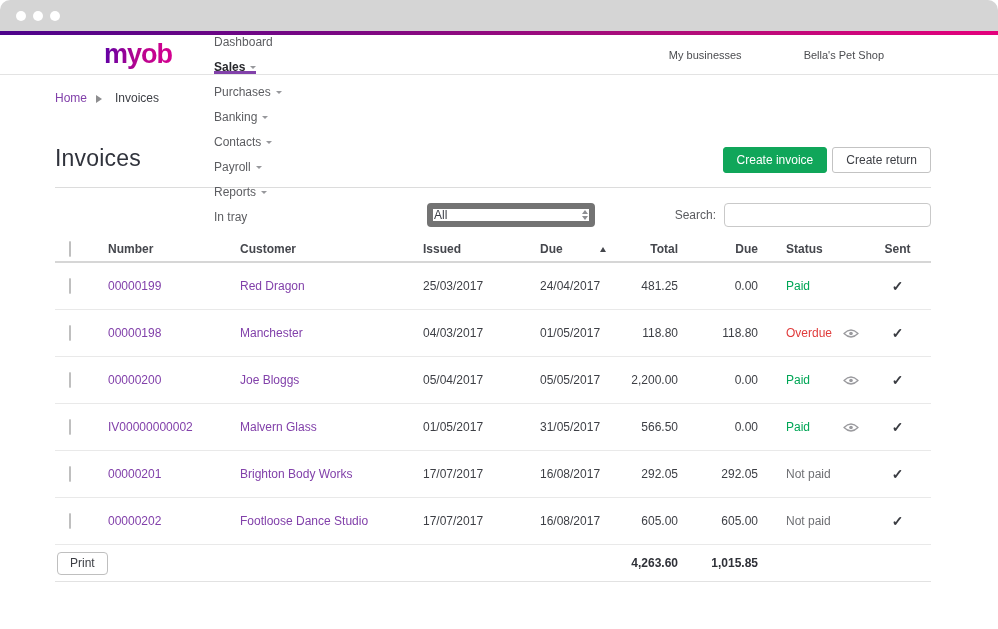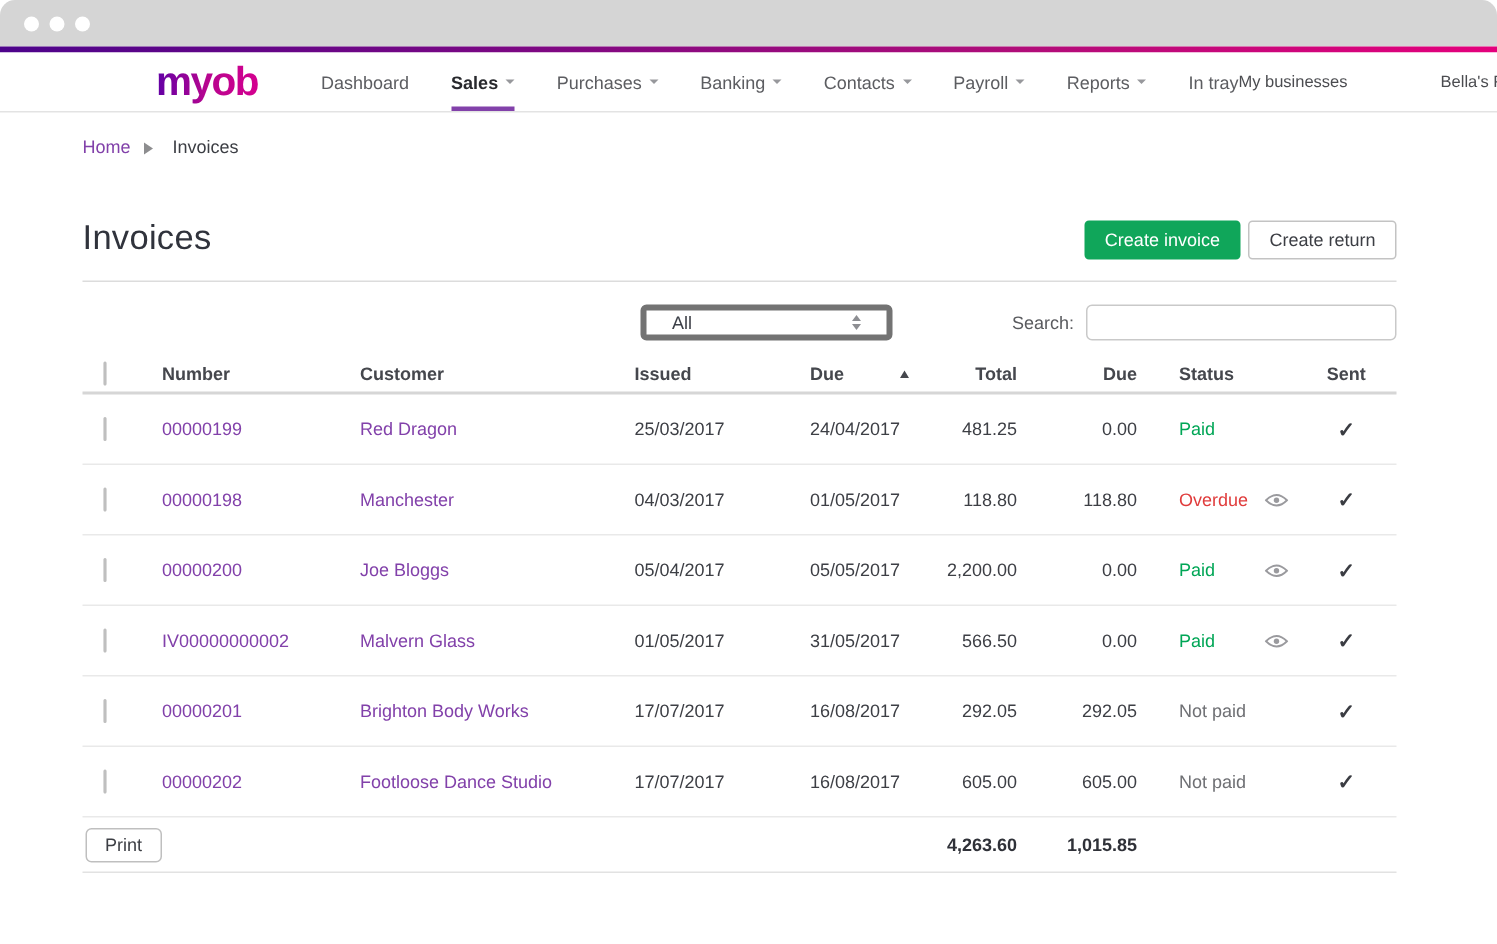--- a/index.html
+++ b/index.html
@@ -11,21 +11,21 @@
   .dots { display:flex; gap:7px; }
   .dot { width:10px; height:10px; border-radius:50%; background:#ffffff; }
 
   .gradient-bar { height:4px; background:linear-gradient(90deg,#4d038b 0%,#7c0883 35%,#b00d79 68%,#e4007c 100%); }
 
   
   .nav { height:40px; background:#fff; border-bottom:1px solid #e3e3e3; display:flex; align-items:center; }
   .logo { margin-left:104px; font-size:27px; font-weight:bold; letter-spacing:-1px;
           background:linear-gradient(90deg,#6100a5,#b7058f,#d4008f);
           -webkit-background-clip:text; background-clip:text; -webkit-text-fill-color:transparent; }
-  .nav-menu { display:flex; align-items:flex-start; margin-left:42px; gap:28px; height:100%; }
+  .nav-menu { display:flex; align-items:flex-start; margin-left:42px; gap:11px; height:100%;flex-direction:column; }
   .nav-item { display:flex; align-items:center; gap:5px; font-size:12px; color:#5c5d61; cursor:pointer; height:100%; position:relative; white-space:nowrap; }
   .nav-item.active { color:#28292d; font-weight:bold; }
   .nav-item.active::after { content:""; position:absolute; left:0; right:0; bottom:0; height:3px; background:#8241aa; }
   .caret { width:0; height:0; border:3.5px solid transparent; border-top-color:#97989c; margin-top:3px; }
   .nav-right { margin-left:auto; display:flex; align-items:center; margin-right:94px; }
   .nav-right .biz-link { font-size:11px; color:#4b4c50; white-space:nowrap; cursor:pointer; }
   .gap-a { width:62px; } .gap-b { width:20px; }
   .biz-picker { display:flex; align-items:center; gap:5px; }
 
   
@@ -38,22 +38,22 @@
   .title-row { margin-top:40px; display:flex; align-items:flex-start; justify-content:space-between; }
   .page-title { font-size:23px; font-weight:500; color:#30333c; letter-spacing:0.2px; }
   .btn-group { display:flex; gap:5px; margin-top:2px; }
   .btn { font-size:12px; height:23px; padding:12px 13px; border-radius:3px; display:flex; align-items:center; cursor:pointer; font-family:"Liberation Sans",sans-serif; }
   .btn-green { background:#10a65a; border:1px solid #10a65a; color:#fff; }
   .btn-white { background:#fff; border:1px solid #c3c3c3; color:#3c3e44; }
 
   .divider { margin-top:14px; border-top:1px solid #dcdcdc; }
 
   .filter-row { margin-top:15px; display:flex; align-items:center; }
-  .select-box { margin-left:372px; width:168px; height:24px; border:4px solid #737373; border-radius:4px; background:#fff;
-                display:flex; align-items:center; justify-content:space-between; padding:0 17px; font-size:12px; color:#3d4048; cursor:pointer; }
+  .select-box { margin-left:372px; width:168px; height:24px; border:6px solid #737373; border-radius:4px; background:#fff;
+                display:flex; align-items:center; justify-content:space-between; padding:0 1px; font-size:12px; color:#3d4048; cursor:pointer; }
   .stepper { display:flex; flex-direction:column; gap:2px; align-items:center; }
   .step-up { width:0; height:0; border:3px solid transparent; border-bottom:4px solid #8d8e92; }
   .step-down { width:0; height:0; border:3px solid transparent; border-top:4px solid #8d8e92; }
   .search-wrap { margin-left:auto; display:flex; align-items:center; }
   .search-label { font-size:12px; color:#5a5b5f; margin-right:8px; }
   .search-input { width:207px; height:24px; border:1px solid #c9c9c9; border-radius:4px; outline:none; font-size:12px; padding:0 8px; color:#3d4048; }
 
   
   .grid-row { display:grid; grid-template-columns:53px 132px 183px 117px 75px 63px 80px 80px 26px 67px; align-items:center; }
   .thead { margin-top:9px; height:27px; border-bottom:2px solid #d6d6d6; font-size:12px; color:#45474d; font-weight:bold; }

